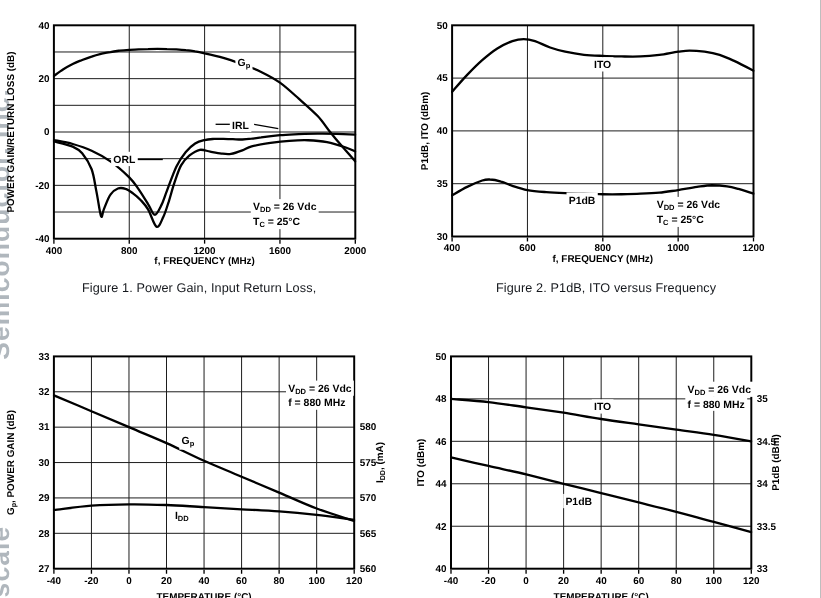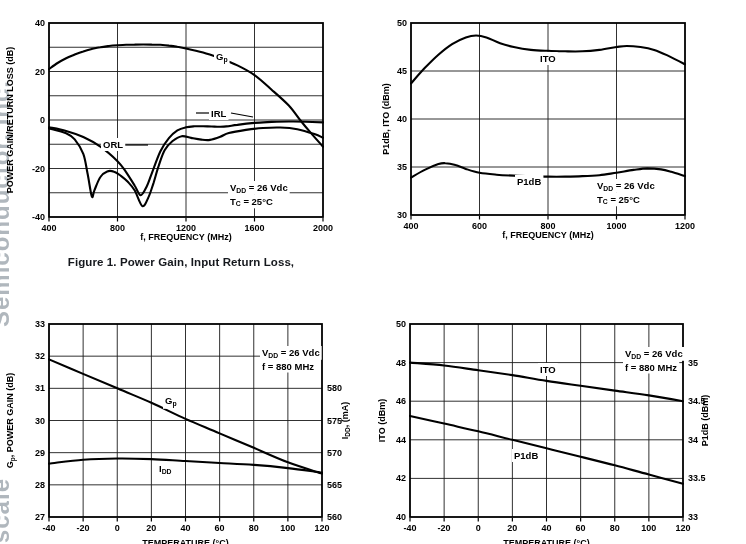--- a/index.html
+++ b/index.html
@@ -1,20 +1,20 @@
 <!DOCTYPE html>
 <html><head>
 <meta charset="utf-8">
 <style>
   html,body{margin:0;padding:0;background:#888;}
   .page{position:relative;width:746px;height:544px;background:#ffffff;overflow:hidden;
         font-family:"Liberation Sans",sans-serif;}
   svg{position:absolute;left:0;top:0;}
   svg text{font-family:"Liberation Sans",sans-serif;font-weight:bold;fill:#000;}
-  .caption{position:absolute;text-align:center;font-weight:bold;font-size:11.5px;
+  .caption{position:absolute;text-align:center;font-weight:normal;font-size:11.5px;
            line-height:16.5px;color:#15181d;letter-spacing:0.1px;}
   #cap1{left:0;top:254px;width:362px;}
   #cap2{left:380px;top:254px;width:342px;}
   .wm{position:absolute;writing-mode:vertical-rl;transform:rotate(180deg);
       font-weight:700;font-size:24px;letter-spacing:1px;white-space:nowrap;}
   #wm1{left:-13px;top:80px;}
   #wm2{left:-13px;top:478px;}
 </style>
 </head>
 <body>
@@ -272,13 +272,16 @@
         <g>
           <rect x="623" y="360.5" width="56.254150390625" height="13" fill="#fff"></rect>
           <text x="625" y="370.5" text-anchor="start" font-size="9.5"><tspan>f = 880 MHz</tspan></text>
         </g>
       </g>
     </svg>
 
   <div class="caption" id="cap1">
     <div>Figure 1. Power Gain, Input Return Loss,</div>
   </div>
+  <div class="caption" id="cap2">
+    <div>Figure 2. P1dB, ITO versus Frequency</div>
+  </div>
 </div>
 
 </body></html>

